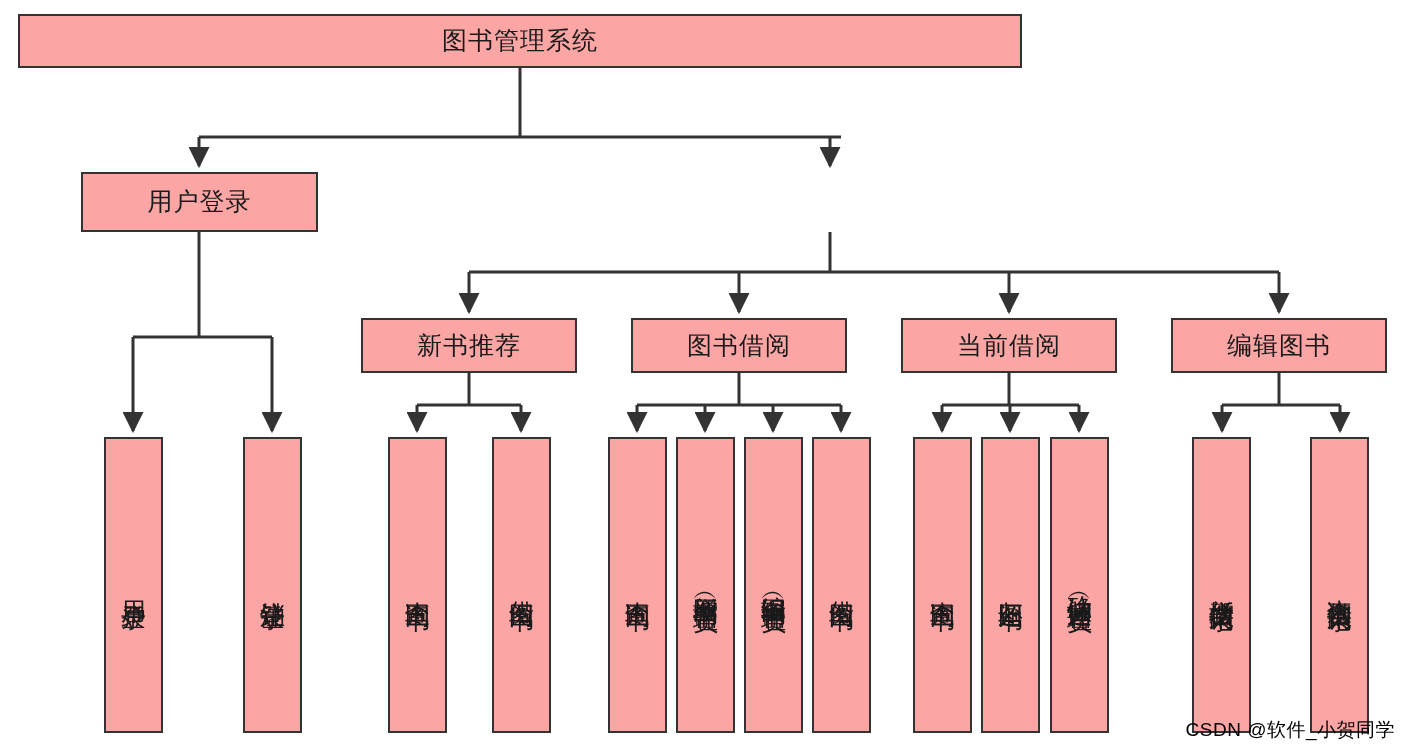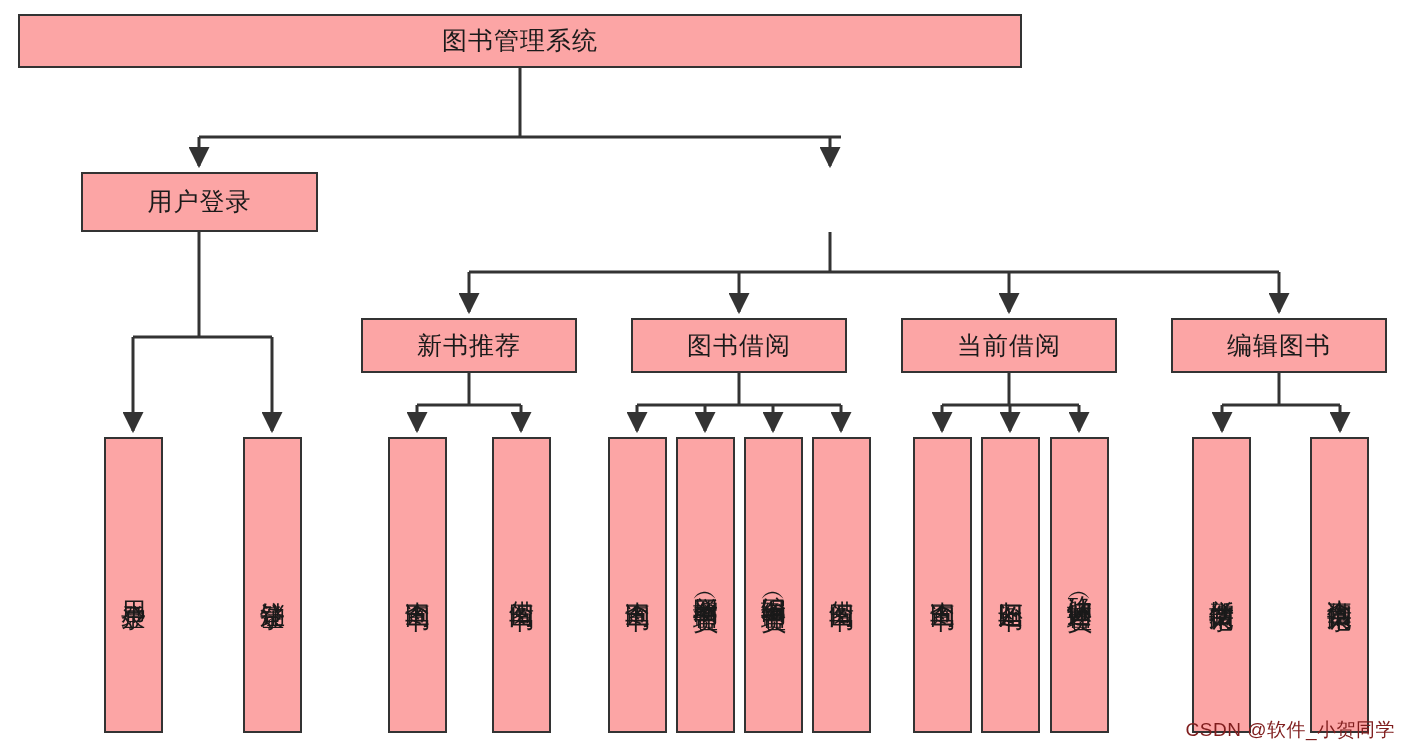--- a/index.html
+++ b/index.html
@@ -58,21 +58,21 @@
     line-height: 1.32;
     letter-spacing: 2px;
     white-space: nowrap;
     max-height: 275px;
   }
   #watermark {
     position: absolute;
     right: 10px;
     bottom: 4px;
     font-size: 19px;
-    color: #7f1d1d;
+    color: #000000;
     white-space: nowrap;
     letter-spacing: 0.5px;
   }
 </style>
 </head>
 <body>
 
 <div id="canvas">
 
   <svg id="wires" viewBox="0 0 1405 747" width="1405" height="747">

